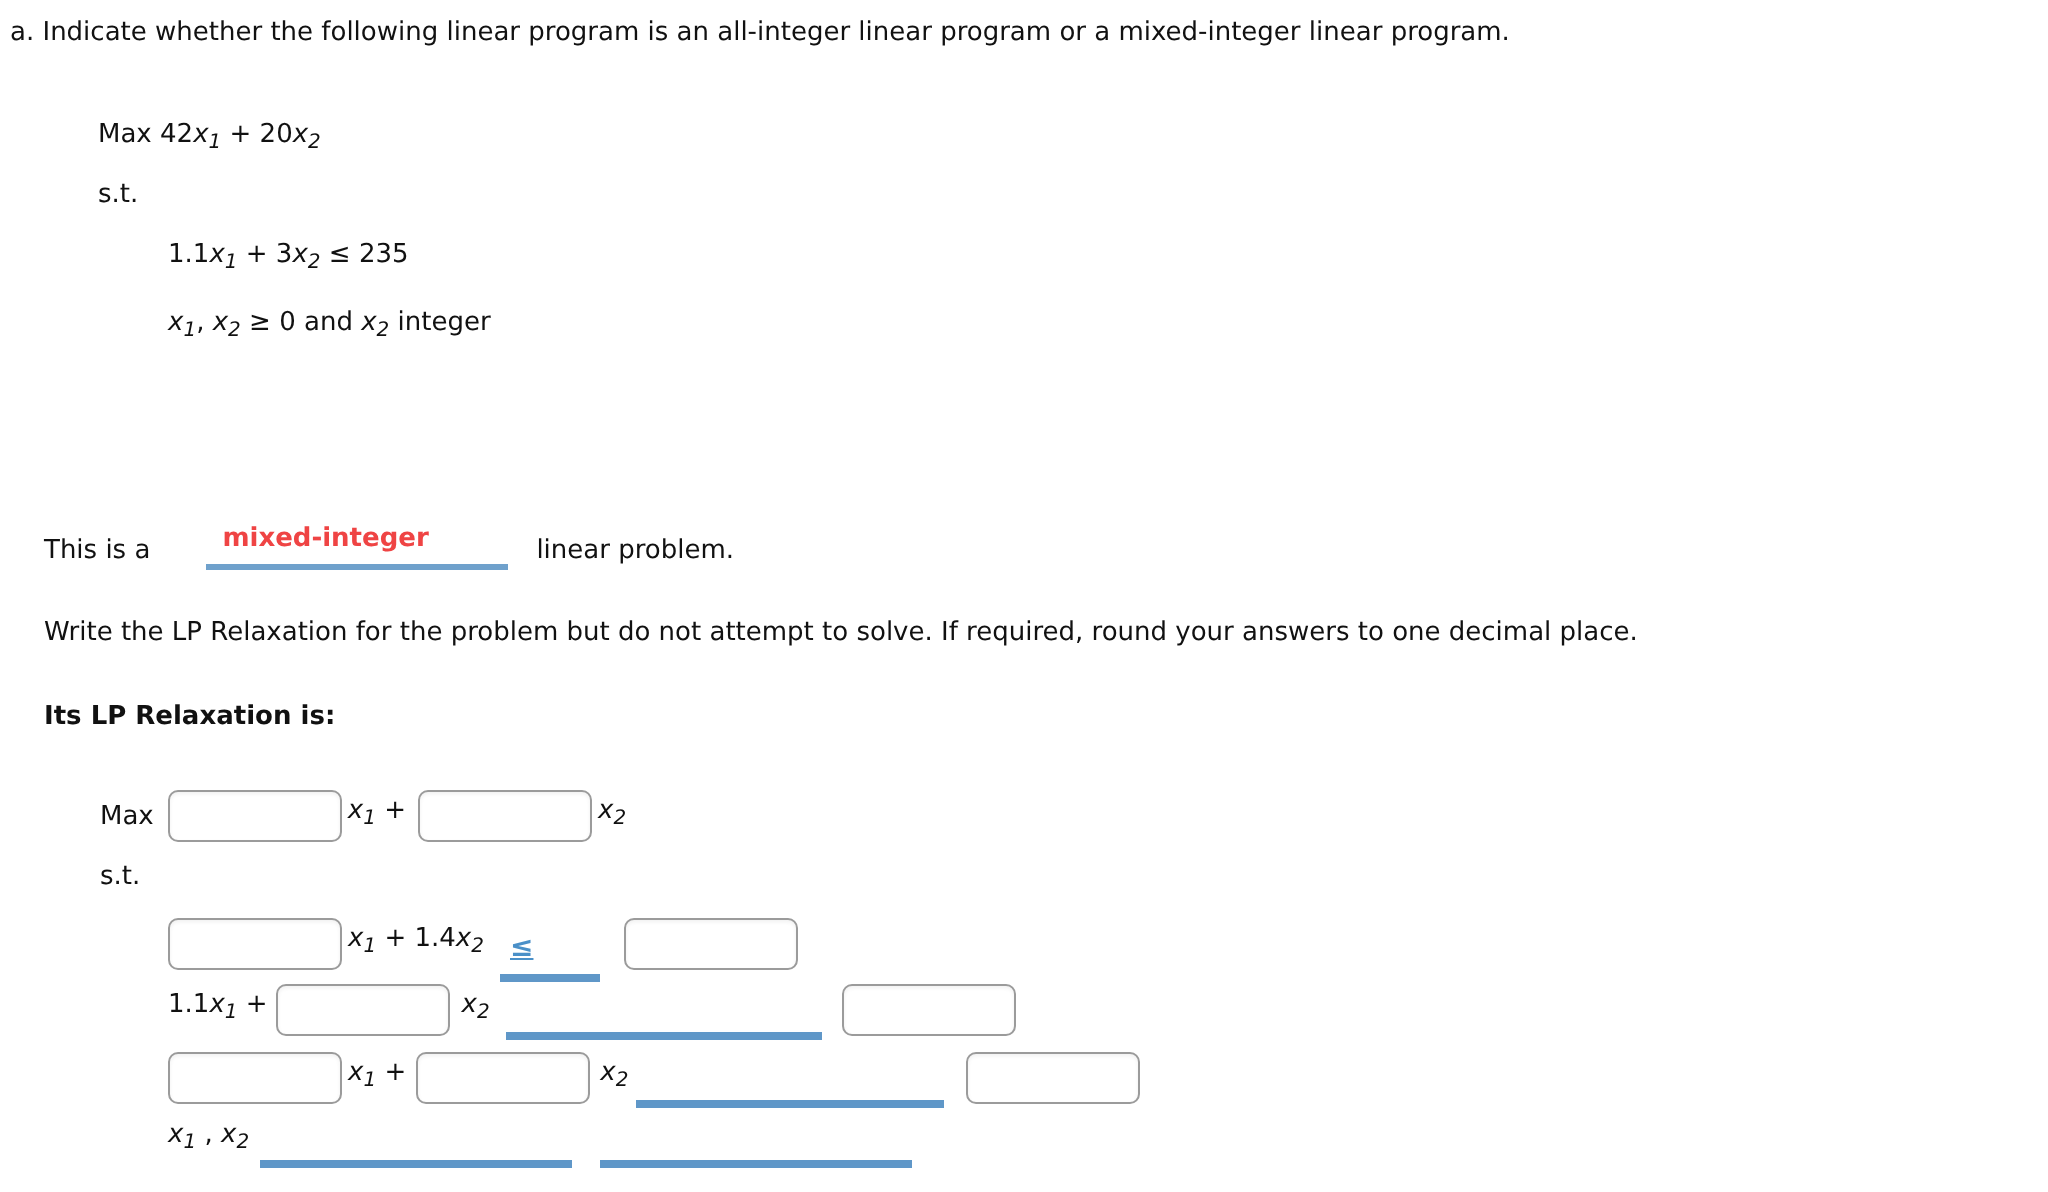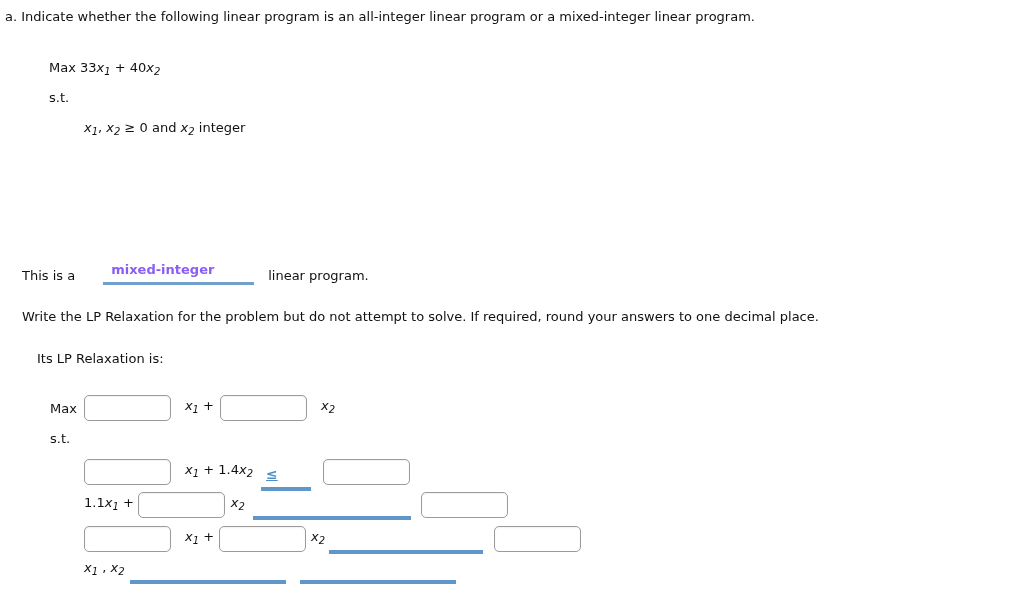--- a/index.html
+++ b/index.html
@@ -27,21 +27,21 @@
   .answer-sentence { left:22px; top:255px; height:30px; display:flex; align-items:flex-end; }
   .answer-sentence .txt { line-height:18px; }
   .filled-blank {
     display:inline-block; width:151px; margin-left:9px; margin-right:14px;
     padding:0 0 5px 8px;
     font-weight:bold;
     border-bottom:3px solid #6fa1cc;
   }
 
   .prompt  { left:22px; top:308px; width:990px; line-height:17px; }
-  .heading { left:37px; top:351px; }
+  .heading { left:22px; top:351px;font-weight:bold; }
 
   
   .frow { display:flex; align-items:center; height:26px; }
   .frow-max { left:50px; top:395px; }
   .form-st  { left:50px; top:431px; }
   .frow-1 { left:84px; top:459px; }
   .frow-2 { left:84px; top:492px; }
   .frow-3 { left:84px; top:526px; }
   .frow-4 { left:84px; top:558px; height:24px; }
 
@@ -63,42 +63,43 @@
     width:50px; height:28px;
     border-bottom:4px solid #5f97c8;
     align-self:flex-end; margin-bottom:-6px;
     padding-left:5px;
   }
   .rel-blank .rel {
     color:#4a90c8; font-weight:bold; font-size:14px;
     text-decoration:underline; line-height:16px; margin-bottom:2px;
   }
   .ml4{margin-left:4px;} .ml5{margin-left:5px;} .ml6{margin-left:6px;}
-  .ml7{margin-left:14px;} .ml8{margin-left:8px;} .ml10{margin-left:10px;}
+  .ml7{margin-left:3px;} .ml8{margin-left:8px;} .ml10{margin-left:10px;}
   .ml11{margin-left:11px;} .ml12{margin-left:12px;} .ml14{margin-left:14px;} .mr7{margin-right:7px;}
 </style>
 </head>
 <body>
 
 <div class="page">
 
   <div class="abs intro">a. Indicate whether the following linear program is an all-integer linear program or a mixed-integer linear program.</div>
 
-  <div class="abs given-max formula"><span>Max 33</span><span class="var">x</span><span class="sub">1</span><span> + 40</span><span class="var">x</span><span class="sub">2</span></div>
+  <div class="abs given-max formula"><span>Max 42</span><span class="var">x</span><span class="sub">1</span><span> + 20</span><span class="var">x</span><span class="sub">2</span></div>
 
   <div class="abs given-st">s.t.</div>
 
   <div class="abs constraints">
+    <div class="formula"><span>1.1</span><span class="var">x</span><span class="sub">1</span><span> + 3</span><span class="var">x</span><span class="sub">2</span><span> ≤ 235</span></div>
     <div class="formula"><span class="var">x</span><span class="sub">1</span><span>, </span><span class="var">x</span><span class="sub">2</span><span> ≥ 0 and </span><span class="var">x</span><span class="sub">2</span><span> integer</span></div>
   </div>
 
   <div class="abs answer-sentence">
     <span class="txt">This is a</span>
-    <span class="filled-blank" style="color:#8b5cf6;margin-left:28px;">mixed-integer</span>
-    <span class="txt">linear program.</span>
+    <span class="filled-blank" style="color:#ef4444;margin-left:28px;">mixed-integer</span>
+    <span class="txt">linear problem.</span>
   </div>
 
   <div class="abs prompt">Write the LP Relaxation for the problem but do not attempt to solve. If required, round your answers to one decimal place.</div>
 
   <div class="abs heading">Its LP Relaxation is:</div>
 
   <div class="abs frow frow-max">
     <span class="mr7">Max</span>
     <input class="ans-input" type="text" placeholder="" style="">
     <span class="formula ml7"><span class="var">x</span><span class="sub">1</span><span> +</span></span>

